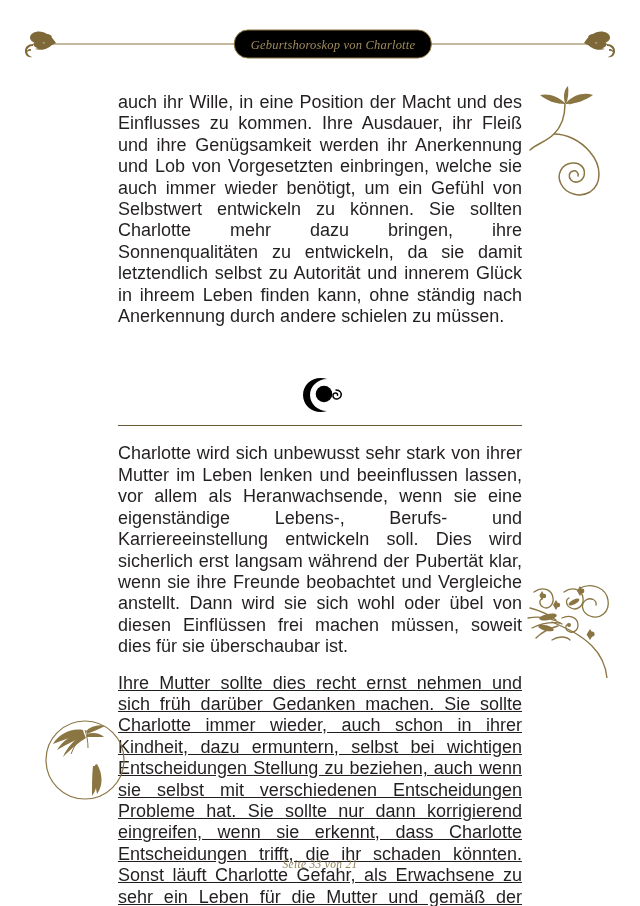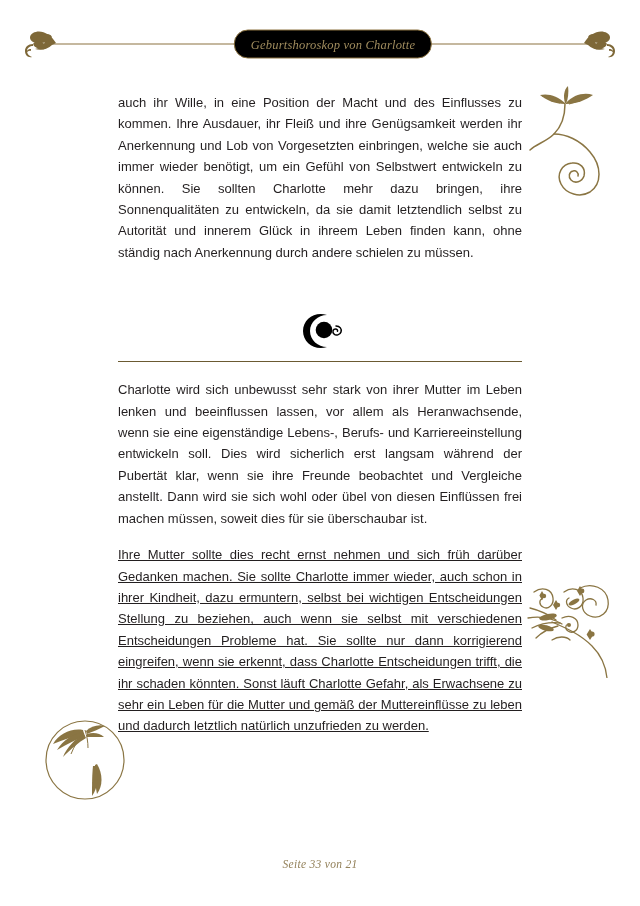--- a/index.html
+++ b/index.html
@@ -55,21 +55,21 @@
   
   .content {
     position: absolute;
     left: 118px;
     top: 92px;
     width: 404px;
   }
   p.body-text {
     margin: 0 0 15px 0;
     font-family: "Liberation Sans", sans-serif;
-    font-size: 13px;
+    font-size: 18px;
     line-height: 21.4px;
     color: #231f20;
     text-align: justify;
     text-justify: inter-word;
     hyphens: manual;
   }
   p.body-text:last-child { margin-bottom: 0; text-decoration: underline; }
 
   
   .section-block {

